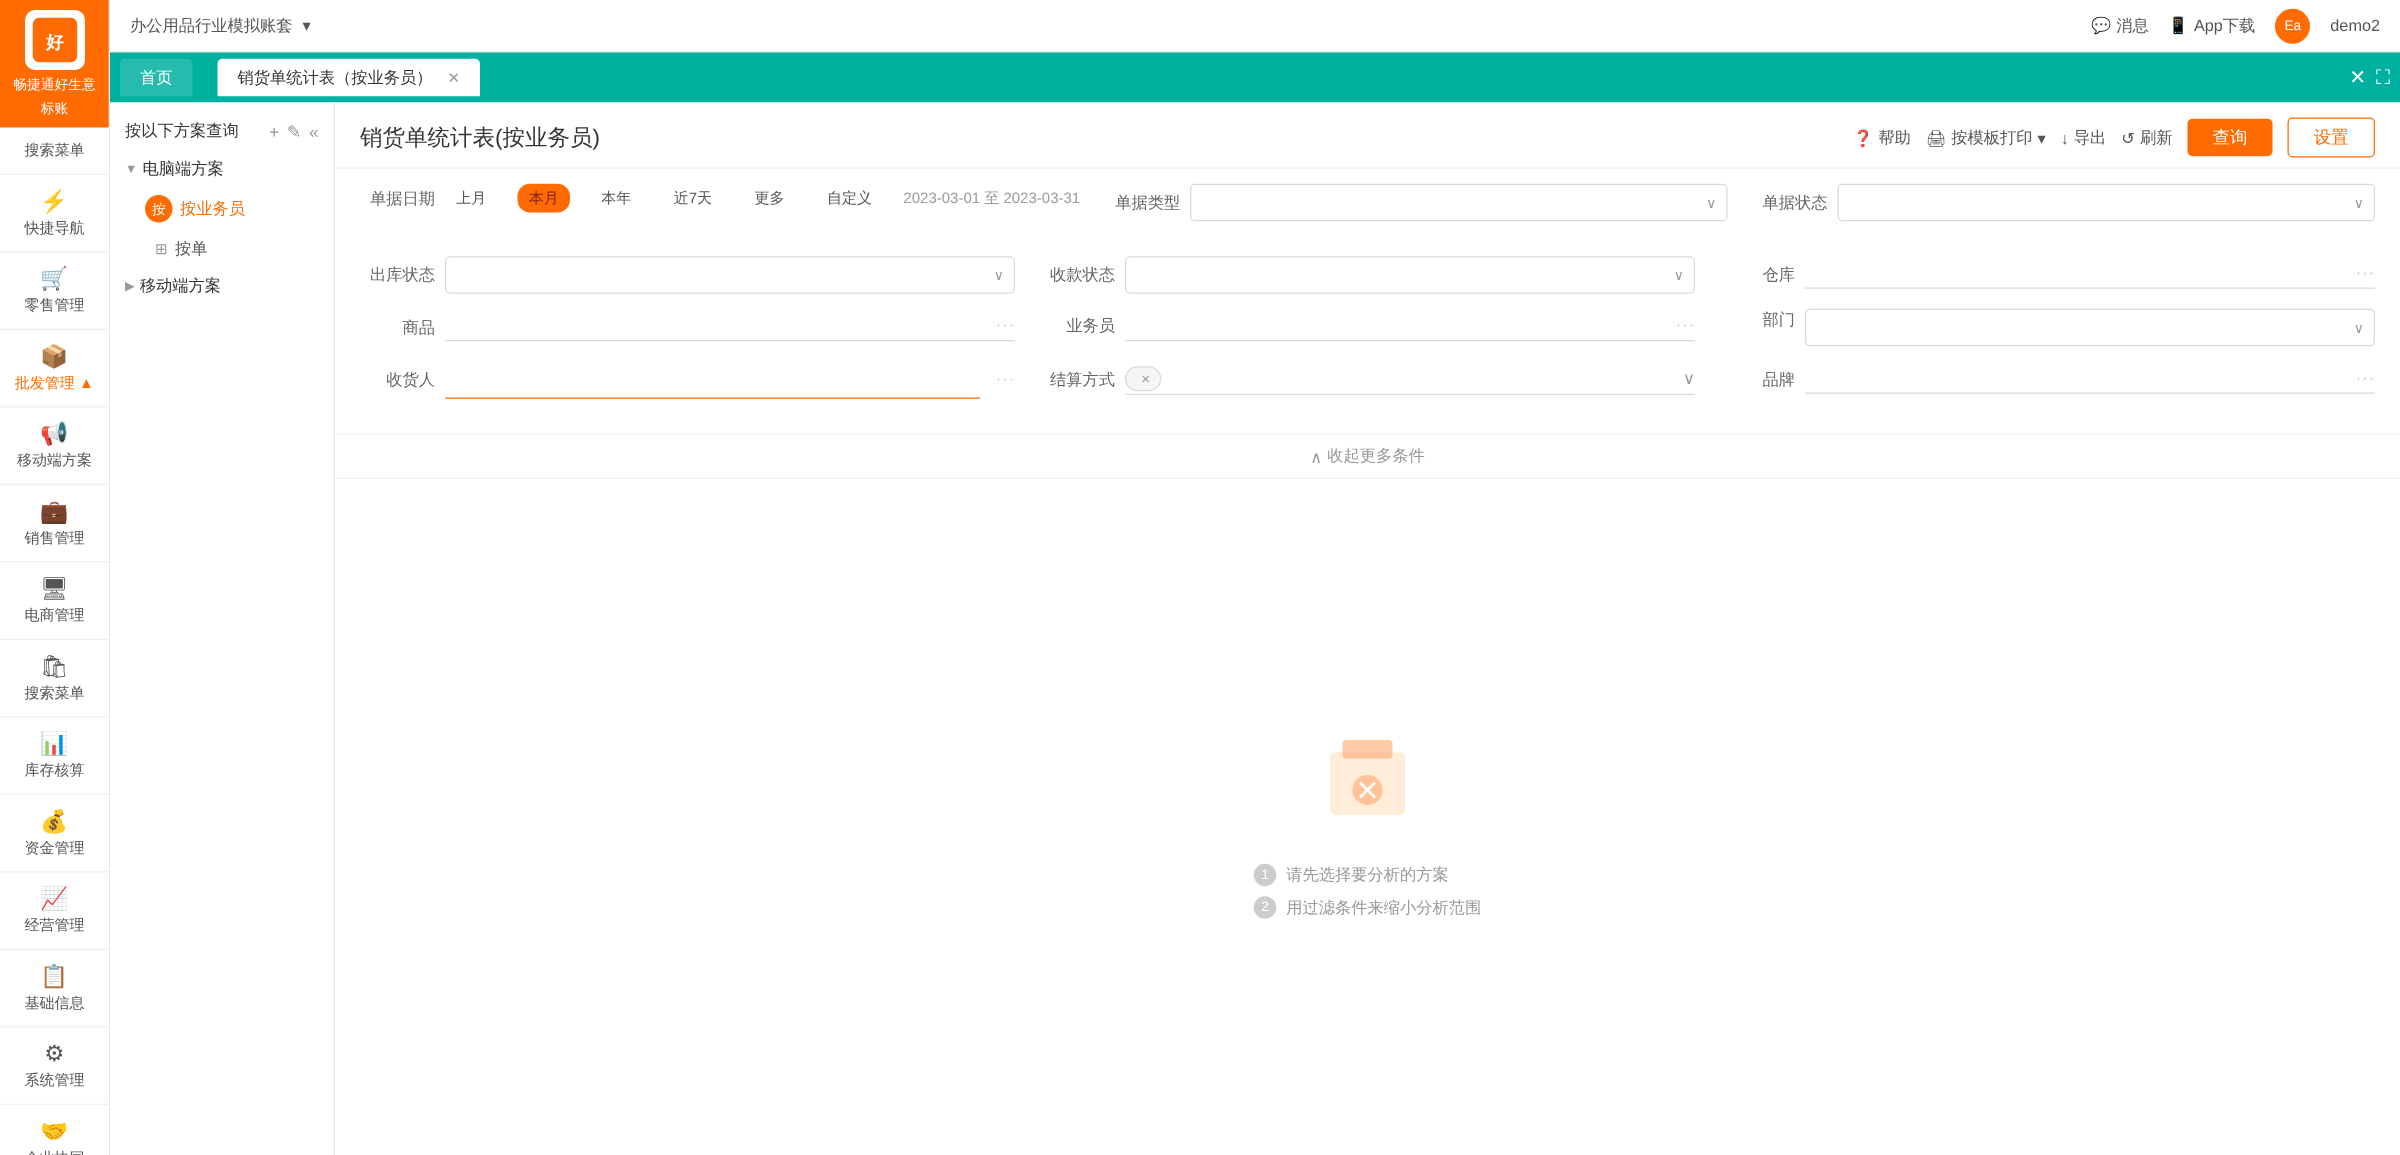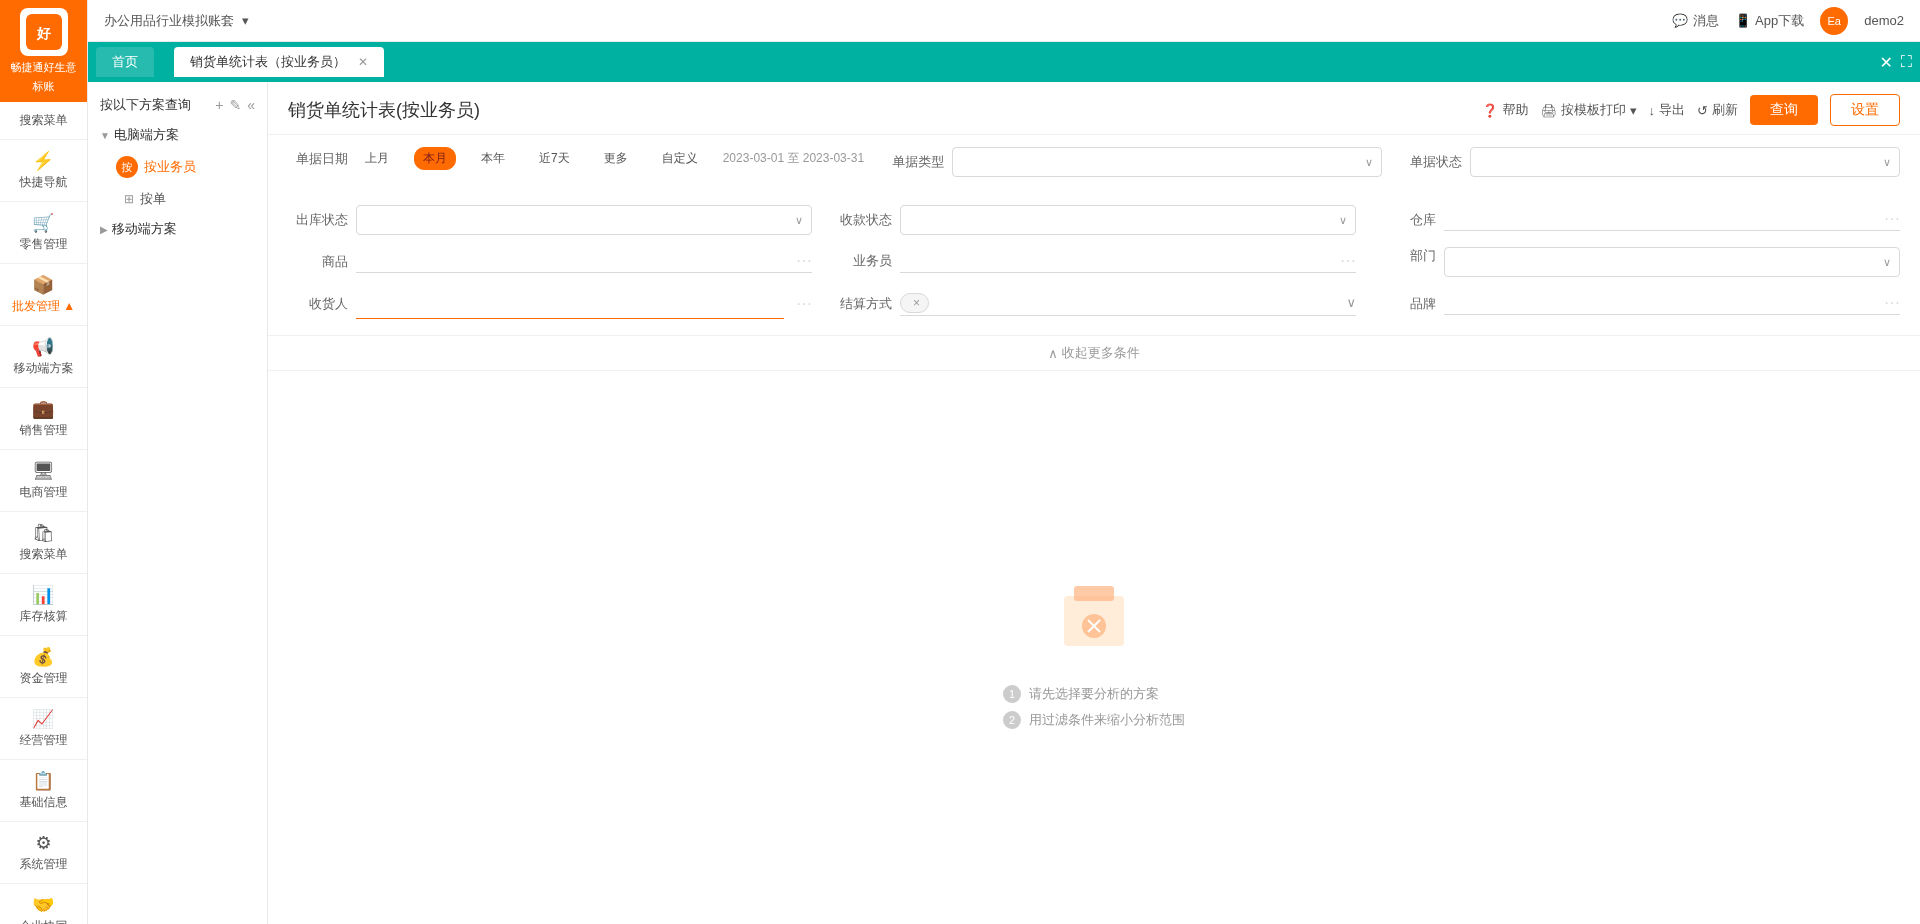--- a/index.html
+++ b/index.html
@@ -337,21 +337,21 @@
           </div>
           <div style="display:flex; align-items:flex-start; gap:8px; flex:1;">
             <span class="filter-label">部门</span>
             <div class="filter-select" style="flex:1;">
               <span class="placeholder"></span>
               <span class="arrow">∨</span>
             </div>
           </div>
         </div>
 
-        <div style="display:flex; align-items:center; gap:20px; margin-bottom:4px;">
+        <div style="display:flex; align-items:center; gap:20px; margin-bottom:16px;">
           <div style="display:flex; align-items:center; gap:8px; flex:1; min-width:340px;">
             <span class="filter-label">收货人</span>
             <input class="filter-input" type="text" style="flex: 1 1 0%;">
             <span class="filter-dots">···</span>
           </div>
           <div style="display:flex; align-items:center; gap:8px; flex:1;">
             <span class="filter-label">结算方式</span>
             <div style="flex:1; display:flex; align-items:center; gap:6px; border-bottom:1px solid #d9d9d9; padding-bottom:2px;">
               <div class="filter-tag">
                 <span></span>

